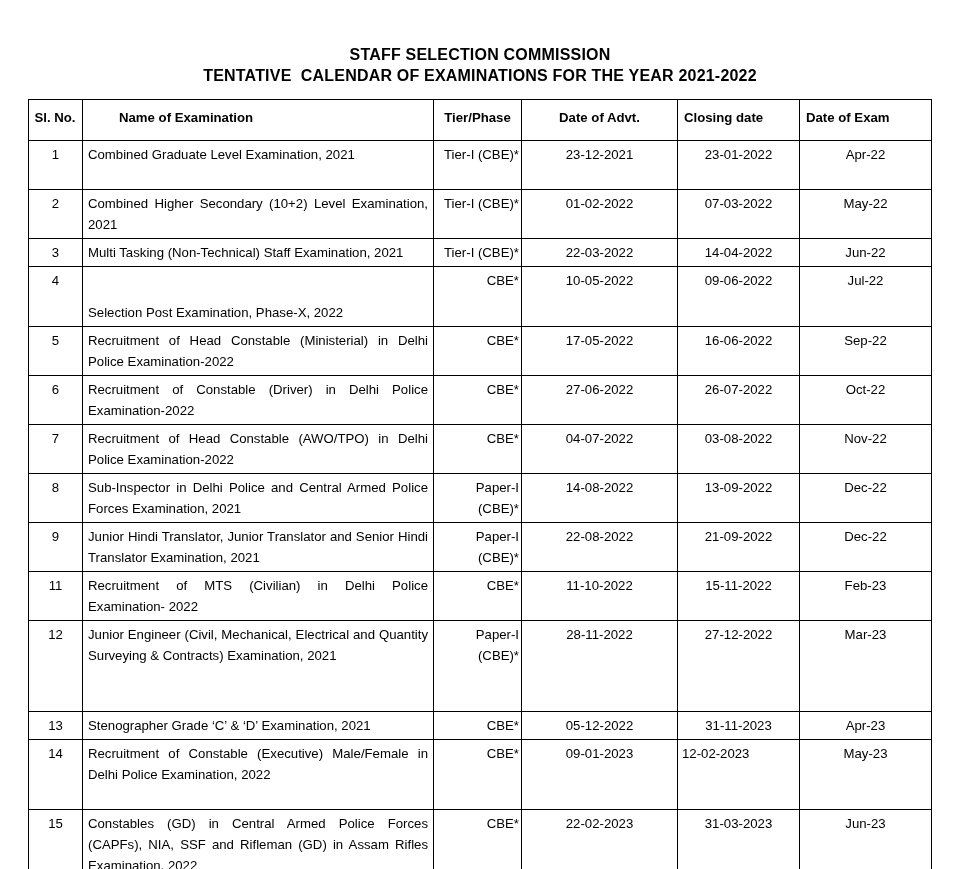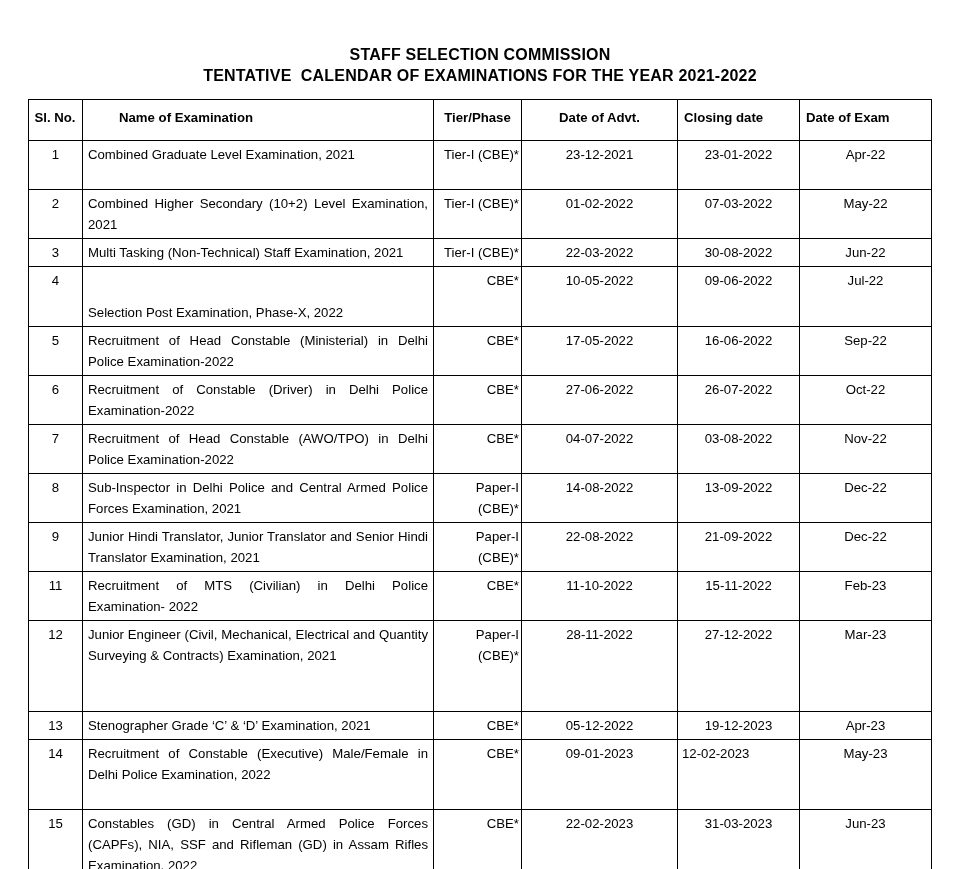--- a/index.html
+++ b/index.html
@@ -201,21 +201,21 @@
             <td class="name">
               <span class="cv just-all" style="text-align-last: left;">Multi Tasking (Non-Technical) Staff Examination, 2021</span>
             </td>
             <td class="tier">
               <span class="cv">Tier-I (CBE)*</span>
             </td>
             <td class="dt">
               <span class="cv">22-03-2022</span>
             </td>
             <td class="dt">
-              <span class="cv">30-08-2022</span>
+              <span class="cv">14-04-2022</span>
             </td>
             <td class="dt">
               <span class="cv">Jun-22</span>
             </td>
           </tr>
           <tr>
             <td class="sl">
               <span class="cv">4</span>
             </td>
             <td class="name">
@@ -387,21 +387,21 @@
             <td class="name">
               <span class="cv just-all" style="text-align-last: left;">Stenographer Grade ‘C’ &amp; ‘D’ Examination, 2021</span>
             </td>
             <td class="tier">
               <span class="cv">CBE*</span>
             </td>
             <td class="dt">
               <span class="cv">05-12-2022</span>
             </td>
             <td class="dt">
-              <span class="cv">19-12-2023</span>
+              <span class="cv">31-11-2023</span>
             </td>
             <td class="dt">
               <span class="cv">Apr-23</span>
             </td>
           </tr>
           <tr>
             <td class="sl">
               <span class="cv">14</span>
               <span class="spacer-1"></span>
             </td>

